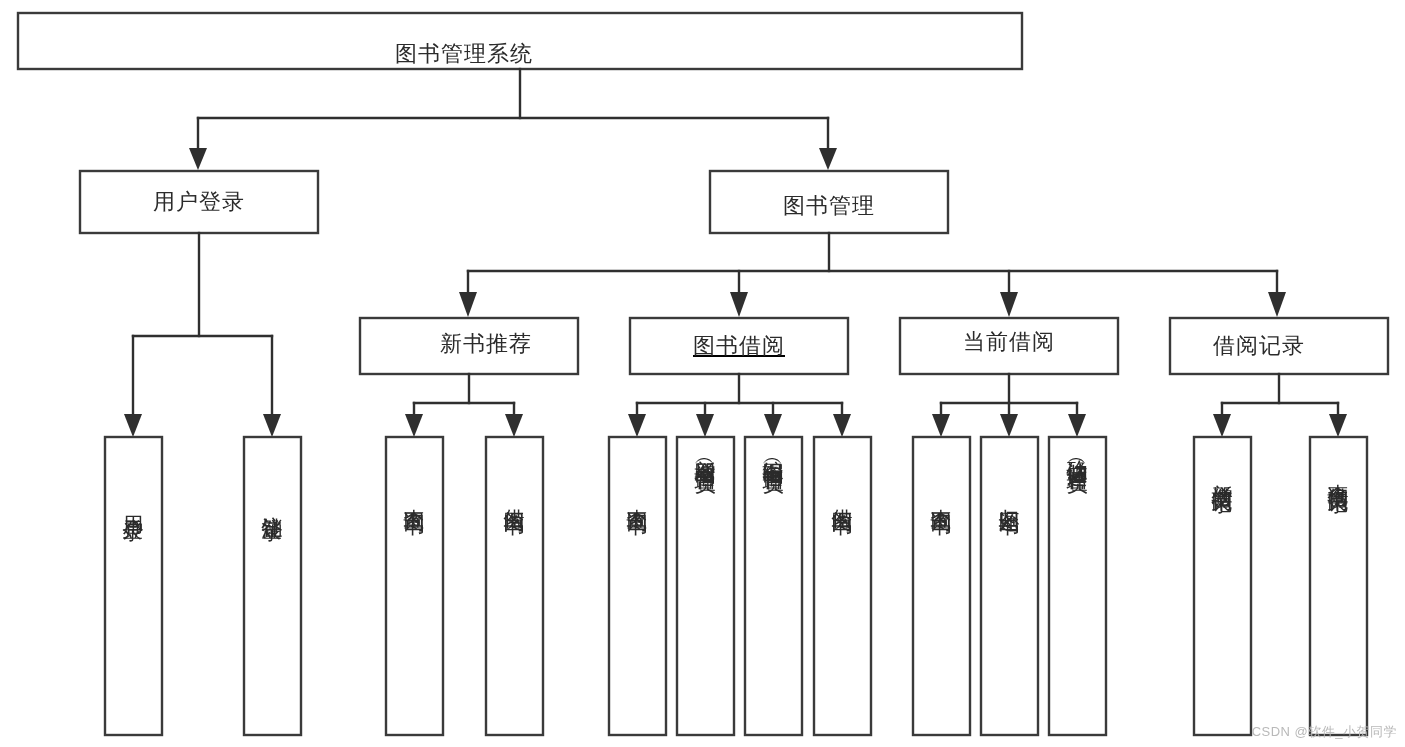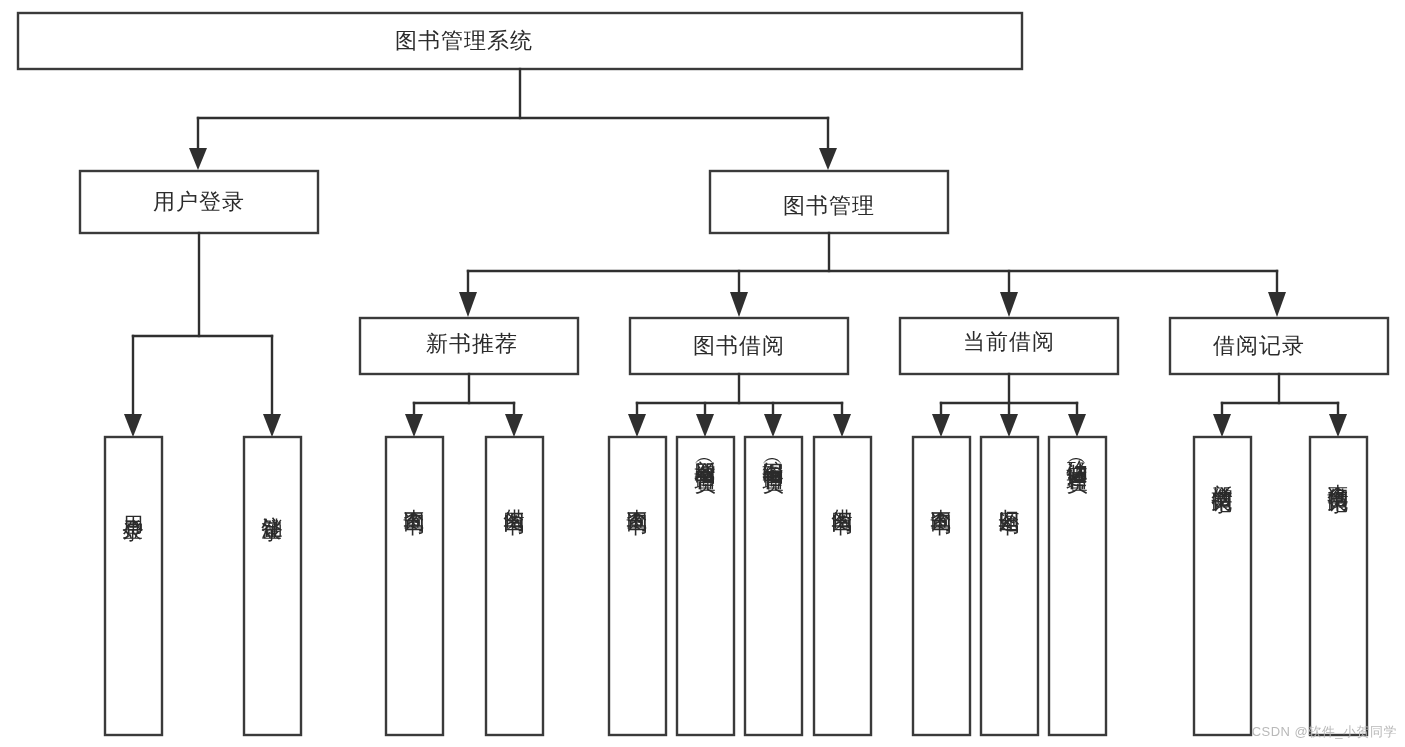--- a/index.html
+++ b/index.html
@@ -170,35 +170,35 @@
     <rect class="node-box" x="814" y="437" width="57" height="298"></rect>
 
     <rect class="node-box" x="913" y="437" width="57" height="298"></rect>
     <rect class="node-box" x="981" y="437" width="57" height="298"></rect>
     <rect class="node-box" x="1049" y="437" width="57" height="298"></rect>
 
     <rect class="node-box" x="1194" y="437" width="57" height="298"></rect>
     <rect class="node-box" x="1310" y="437" width="57" height="298"></rect>
   </svg>
 
-  <div class="hlabel-wrap" style="left:18px; top:13px; width:892px; height:56px;">
+  <div class="hlabel-wrap" style="left:18px; top:13px; width:892px; height:56px;align-items:flex-end;">
     <span class="hlabel-text">图书管理系统</span>
   </div>
 
   <div class="hlabel-wrap" style="left:80px; top:171px; width:238px; height:62px;">
     <span class="hlabel-text">用户登录</span>
   </div>
   <div class="hlabel-wrap" style="left:710px; top:171px; width:238px; height:70px;">
     <span class="hlabel-text">图书管理</span>
   </div>
 
-  <div class="hlabel-wrap" style="left:363px; top:318px; width:218px; height:52px;">
+  <div class="hlabel-wrap" style="left:377px; top:318px; width:218px; height:52px;">
     <span class="hlabel-text">新书推荐</span>
   </div>
-  <div class="hlabel-wrap" style="left:630px; top:318px; width:218px; height:56px;">
+  <div class="hlabel-wrap" style="left:630px; top:318px; width:218px; height:56px;text-decoration:underline;">
     <span class="hlabel-text">图书借阅</span>
   </div>
   <div class="hlabel-wrap" style="left:900px; top:318px; width:218px; height:48px;">
     <span class="hlabel-text">当前借阅</span>
   </div>
   <div class="hlabel-wrap" style="left:1170px; top:318px; width:178px; height:56px;align-items:center;">
     <span class="hlabel-text">借阅记录</span>
   </div>
 
   <div class="vlabel-wrap" style="left:105px; top:437px; width:57px; height:298px; padding-top:62px;">

